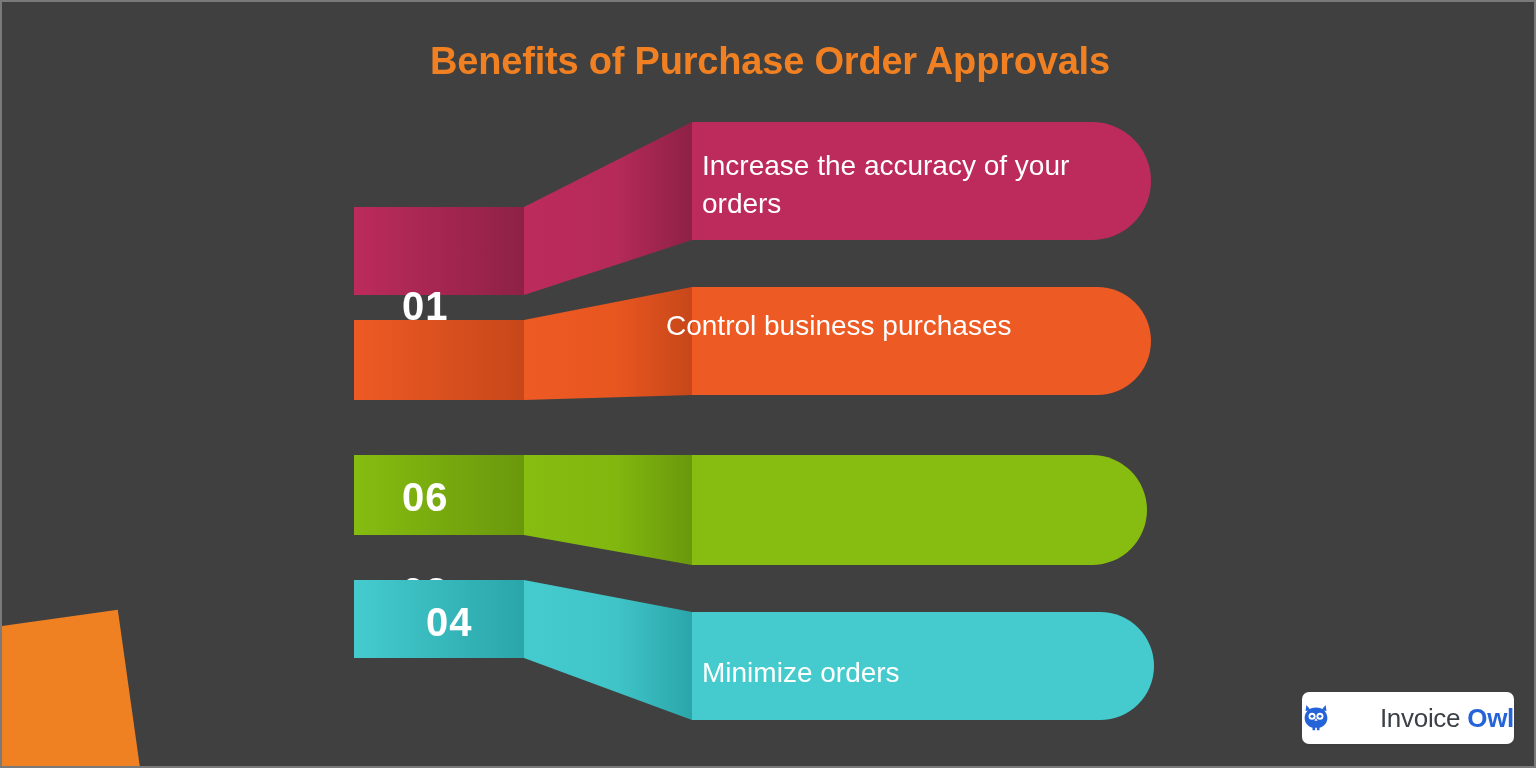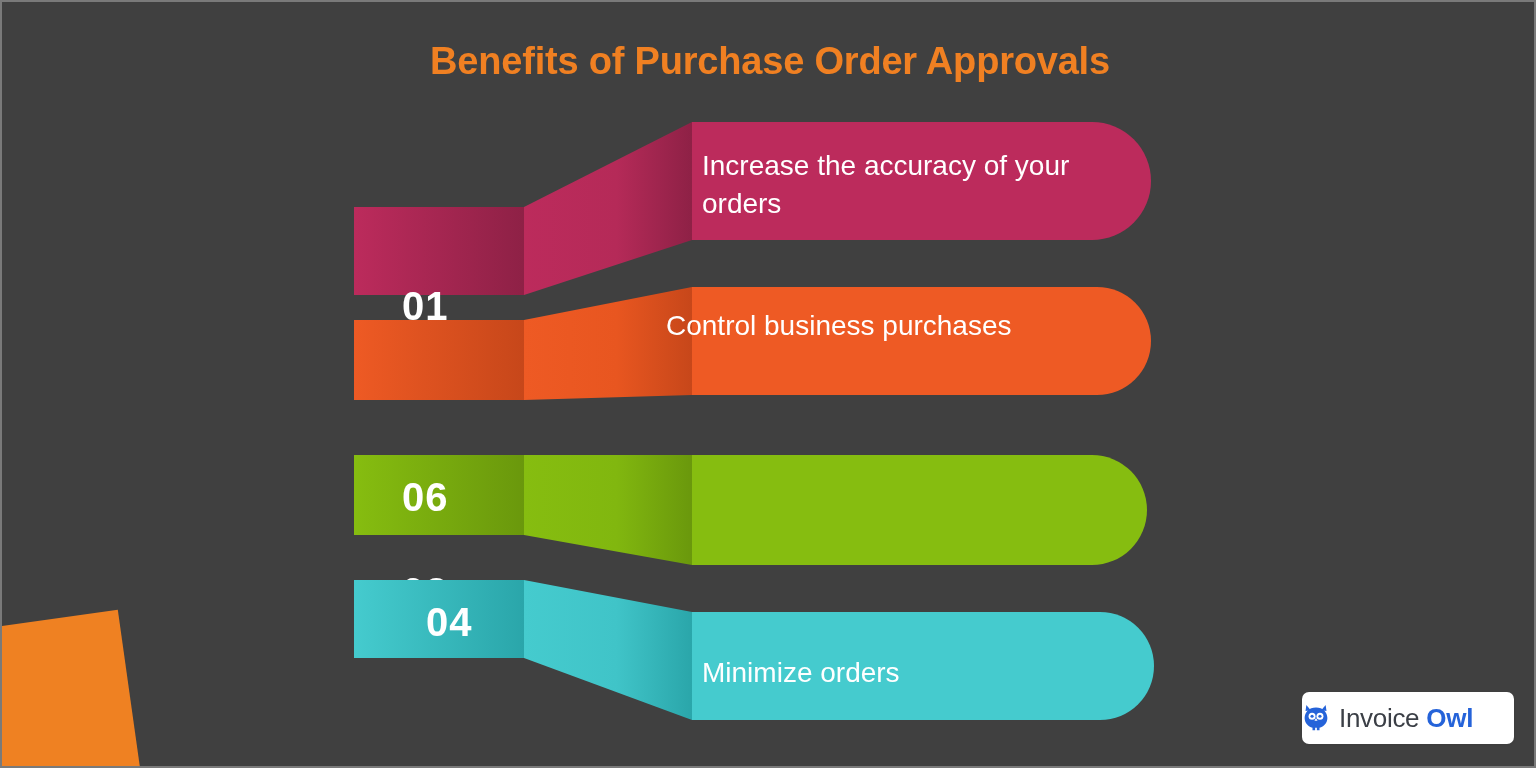--- a/index.html
+++ b/index.html
@@ -91,21 +91,21 @@
   .logo-box {
     position: absolute;
     right: 20px;
     bottom: 22px;
     width: 212px;
     height: 52px;
     background: #ffffff;
     border-radius: 7px;
     display: flex;
     align-items: center;
-    justify-content: flex-start;
+    justify-content: space-between;
     gap: 9px;
     z-index: 9;
     box-shadow: 0 1px 3px rgba(0,0,0,0.07);
   }
   .logo-owl {
     width: 28px;
     height: 30px;
     flex: 0 0 auto;
   }
   .logo-text {

